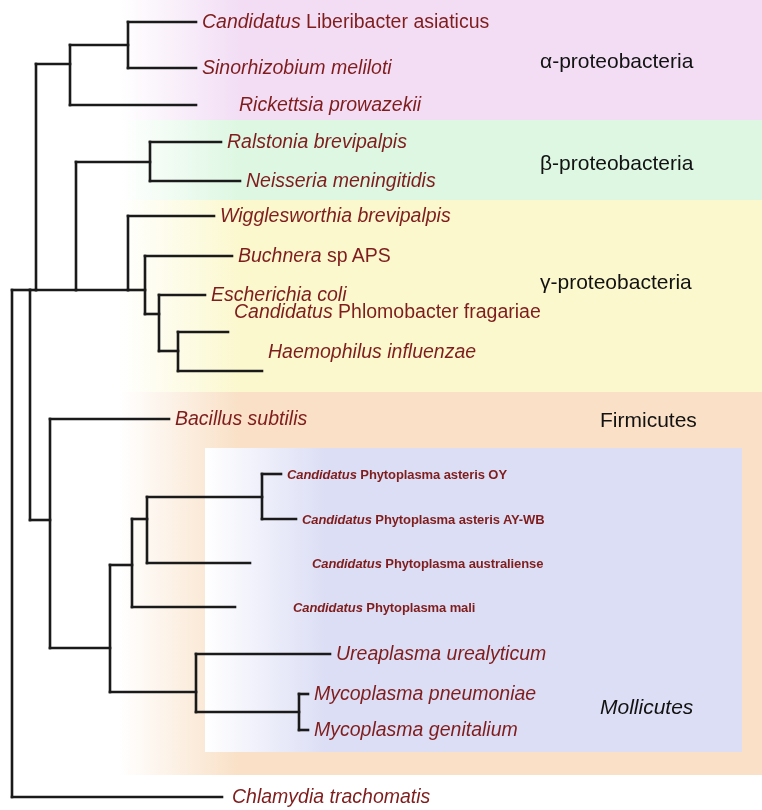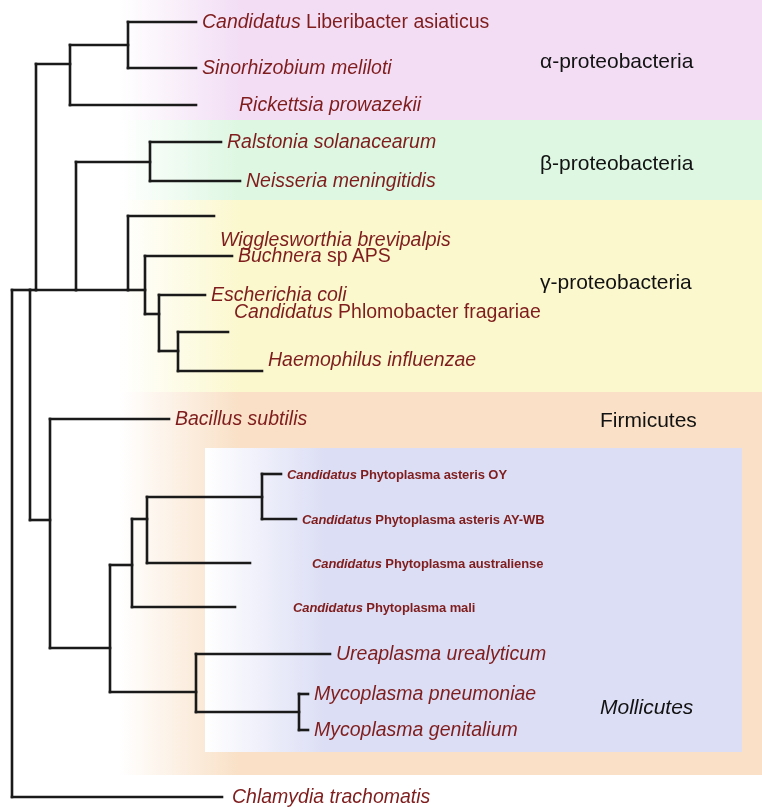--- a/index.html
+++ b/index.html
@@ -136,27 +136,27 @@
         <line x1="299" y1="694" x2="299" y2="730"></line>
         <line x1="299" y1="694" x2="308" y2="694"></line>
         <line x1="299" y1="730" x2="308" y2="730"></line>
       </g>
   </svg>
 
   <div id="tips-layer">
       <div class="tip-label" style="left: 202px; top: 22px;"><span class="ital">Candidatus</span><span class="upr"> Liberibacter asiaticus</span></div>
       <div class="tip-label" style="left: 202px; top: 68px;"><span class="ital">Sinorhizobium meliloti</span></div>
       <div class="tip-label" style="left: 202px; top: 105px; margin-left: 37px;"><span class="ital">Rickettsia prowazekii</span></div>
-      <div class="tip-label" style="left: 227px; top: 142px;"><span class="ital">Ralstonia solanacearum</span></div>
+      <div class="tip-label" style="left: 227px; top: 142px;"><span class="ital">Ralstonia brevipalpis</span></div>
       <div class="tip-label" style="left: 246px; top: 181px;"><span class="ital">Neisseria meningitidis</span></div>
-      <div class="tip-label" style="left: 220px; top: 216px; margin-top: 24px;"><span class="ital">Wigglesworthia brevipalpis</span></div>
+      <div class="tip-label" style="left: 220px; top: 216px;"><span class="ital">Wigglesworthia brevipalpis</span></div>
       <div class="tip-label" style="left: 238px; top: 256px;"><span class="ital">Buchnera</span><span class="upr"> sp APS</span></div>
       <div class="tip-label" style="left: 211px; top: 295px;"><span class="ital">Escherichia coli</span></div>
       <div class="tip-label" style="left: 234px; top: 312px;"><span class="ital">Candidatus</span><span class="upr"> Phlomobacter fragariae</span></div>
-      <div class="tip-label" style="left: 268px; top: 360px;"><span class="ital">Haemophilus influenzae</span></div>
+      <div class="tip-label" style="left: 268px; top: 352px;"><span class="ital">Haemophilus influenzae</span></div>
       <div class="tip-label" style="left: 175px; top: 419px;"><span class="ital">Bacillus subtilis</span></div>
       <div class="tip-label bold" style="left: 287px; top: 474px;"><span class="ital">Candidatus</span><span class="upr"> Phytoplasma asteris OY</span></div>
       <div class="tip-label bold" style="left: 302px; top: 519px;"><span class="ital">Candidatus</span><span class="upr"> Phytoplasma asteris AY-WB</span></div>
       <div class="tip-label bold" style="left: 312px; top: 563px;"><span class="ital">Candidatus</span><span class="upr"> Phytoplasma australiense</span></div>
       <div class="tip-label bold" style="left: 293px; top: 607px;"><span class="ital">Candidatus</span><span class="upr"> Phytoplasma mali</span></div>
       <div class="tip-label" style="left: 336px; top: 654px;"><span class="ital">Ureaplasma urealyticum</span></div>
       <div class="tip-label" style="left: 314px; top: 694px;"><span class="ital">Mycoplasma pneumoniae</span></div>
       <div class="tip-label" style="left: 314px; top: 730px;"><span class="ital">Mycoplasma genitalium</span></div>
       <div class="tip-label" style="left: 232px; top: 797px; text-align: center;"><span class="ital">Chlamydia trachomatis</span></div>
     </div>

